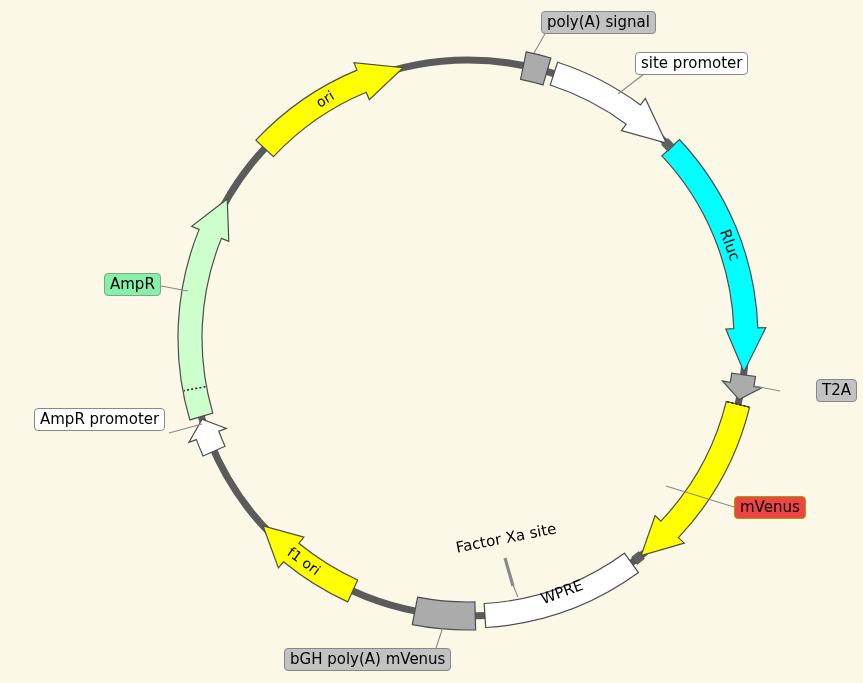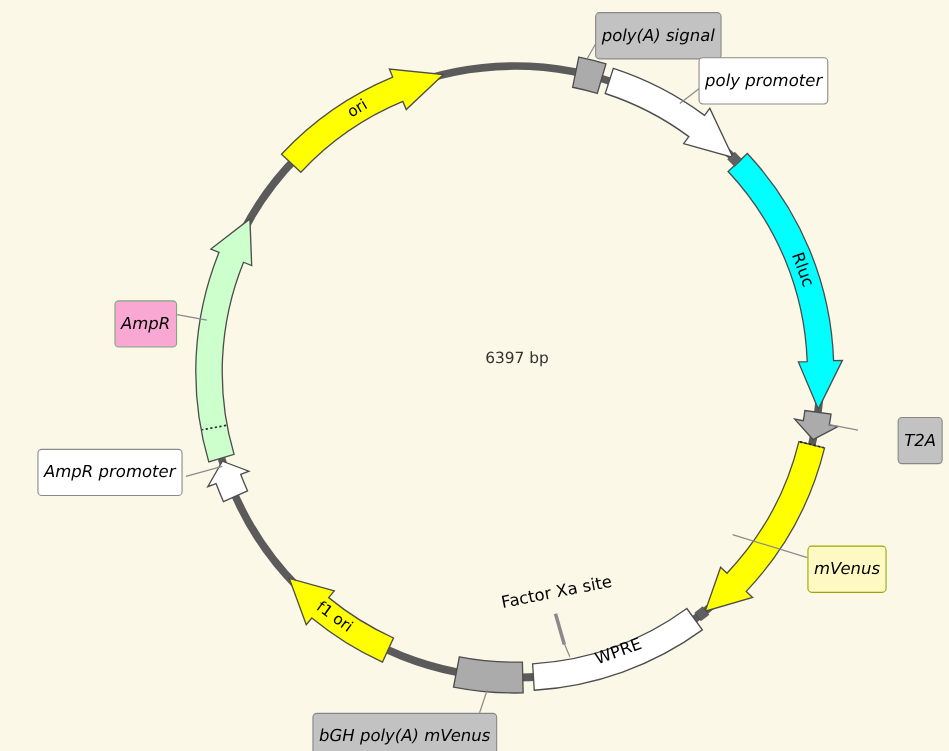--- a/index.html
+++ b/index.html
@@ -3,27 +3,27 @@
 <meta charset="utf-8">
 <style>
   html,body{margin:0;padding:0}
   body{
     width:863px;height:683px;position:relative;overflow:hidden;
     background:#FCF8E7;
     font-family:"DejaVu Sans","Liberation Sans",sans-serif;
   }
   #map-svg{position:absolute;left:0;top:0}
   .lbl{
-    position:absolute;font-size:15px;line-height:19px;padding:11px 5px;
-    border-radius:4px;border:1px solid #8A8A8A;color:#000;white-space:nowrap;font-style:italic;
+    position:absolute;font-size:15px;line-height:19px;padding:1px 5px;
+    border-radius:4px;border:1px solid #8A8A8A;color:#000;white-space:nowrap;
   }
   .lbl.gray{background:#C2C2C2;border-color:#878787}
   .lbl.white{background:#FFFFFF;border-color:#8A8A8A}
-  .lbl.yellow{background:#fef9c3;border-color:#98A800}
-  .lbl.green{background:#f9a8d4;border-color:#7FA87F}
+  .lbl.yellow{background:#ef4444;border-color:#98A800}
+  .lbl.green{background:#86efac;border-color:#7FA87F}
   .plain-lbl{position:absolute;font-size:15px;color:#000;white-space:nowrap}
   .band-text{
     position:absolute;font-size:14px;color:#000;white-space:nowrap;
     transform-origin:center;
   }
   .band-text.big{font-size:15px}
   .title-block{
     position:absolute;left:470px;top:316px;transform:translateX(-50%);
     text-align:center;white-space:nowrap;
   }
@@ -65,29 +65,28 @@
     <line x1="734" y1="507" x2="666" y2="486"></line>
     <line x1="443" y1="627" x2="436" y2="648"></line>
     <line x1="161" y1="286" x2="188" y2="291"></line>
     <line x1="169" y1="433" x2="202" y2="424"></line>
     <line x1="505" y1="558" x2="513" y2="586" stroke-width="3.2"></line>
     <line x1="513" y1="585" x2="518" y2="597"></line>
   </g>
 </svg>
 
 <div class="lbl gray" style="left:541px;top:11px">poly(A) signal</div>
-<div class="lbl white" style="left:635px;top:52px">poly promoter</div>
+<div class="lbl white" style="left:635px;top:52px">site promoter</div>
 <div class="lbl gray" style="left:816px;top:379px">T2A</div>
 <div class="lbl yellow" style="left:734px;top:496px">mVenus</div>
 <div class="lbl gray" style="left:284px;top:648px">bGH poly(A) mVenus</div>
 <div class="lbl green" style="left:104px;top:273px">AmpR</div>
 <div class="lbl white" style="left:34px;top:408px">AmpR promoter</div>
 
 <div class="plain-lbl" style="left:506px;top:538px;transform:translate(-50%,-50%) rotate(-11deg)">Factor Xa site</div>
 
 <div class="band-text" style="left:325px;top:99px;transform:translate(-50%,-50%) rotate(-31deg)">ori</div>
 <div class="band-text big" style="left:730px;top:245px;transform:translate(-50%,-50%) rotate(70deg)">Rluc</div>
 <div class="band-text" style="left:304px;top:561px;transform:translate(-50%,-50%) rotate(36deg)">f1 ori</div>
 <div class="band-text big" style="left:562px;top:592px;transform:translate(-50%,-50%) rotate(-20deg)">WPRE</div>
 
 <div class="title-block">
-  <div class="title-size">6397 bp</div>
 </div>
 
 </body></html>

